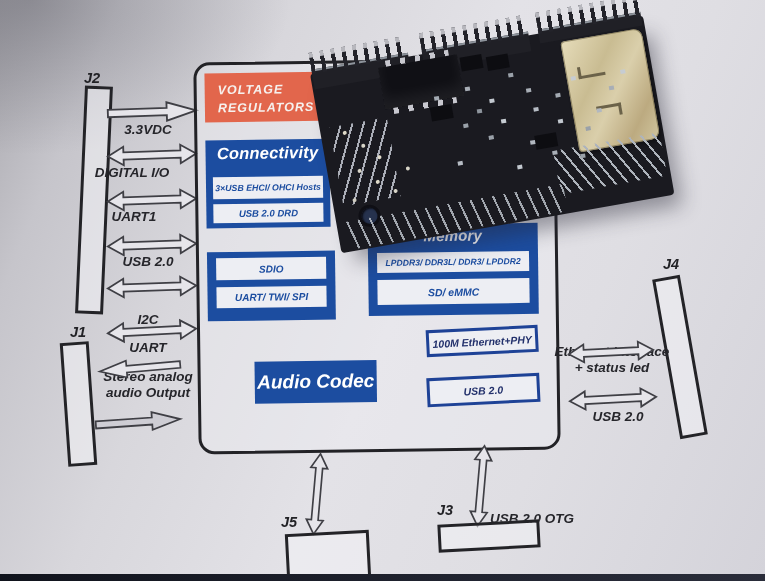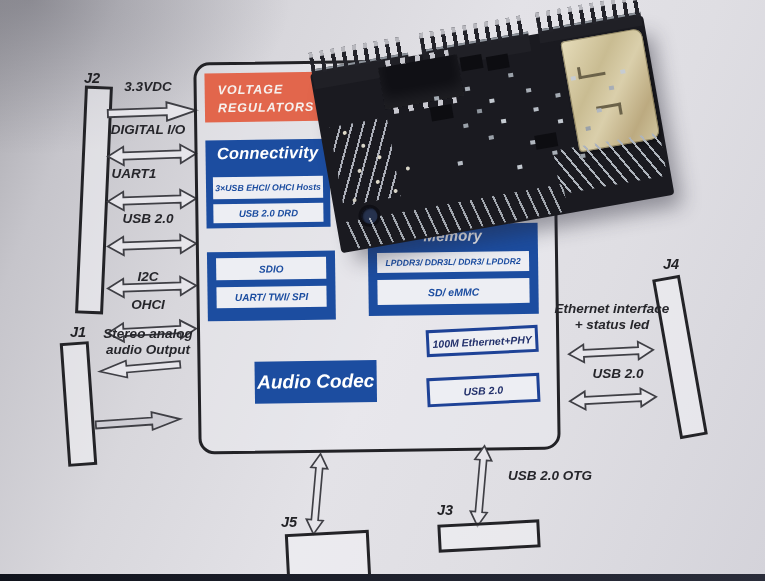--- a/index.html
+++ b/index.html
@@ -5,21 +5,21 @@
   html,body{margin:0;padding:0;background:#888;}
   .stage{position:relative;width:765px;height:581px;overflow:hidden;
     font-family:"Liberation Sans",sans-serif;
     background:linear-gradient(112deg,#a9a8ae 0%,#c6c5cb 12%,#d8d7dc 30%,#e3e2e7 52%,#dfdee3 72%,#d4d3da 100%);}
   .stage::before{content:"";position:absolute;inset:0;z-index:1;pointer-events:none;
     background:radial-gradient(ellipse 420px 250px at 30px 0px,rgba(55,55,66,.30),rgba(0,0,0,0) 62%);}
   .print{position:absolute;inset:0;z-index:2;font-style:italic;}
   
   .jlabel{position:absolute;font-size:14.5px;font-weight:bold;color:#222226;}
   .conn{position:absolute;border:3px solid #232327;background:rgba(242,242,246,.55);}
-  .sig-label{position:absolute;font-weight:bold;font-size:13.5px;color:#26262b;text-align:center;width:96px;white-space:nowrap;}
+  .sig-label{position:absolute;font-weight:bold;font-size:13.5px;color:#26262b;text-align:center;width:96px;white-space:nowrap;margin-top:43px;}
   .sig-label.wrap{white-space:normal;text-align:center;line-height:1.18;}
   .arrow{position:absolute;overflow:visible;}
   .soc{position:absolute;left:196px;top:60px;width:362px;height:392px;border:3.5px solid #222226;
     border-radius:16px;transform:rotate(-0.8deg);background:rgba(238,237,242,.45);box-sizing:border-box;}
   .vr{position:absolute;left:8px;top:8px;width:116px;height:49px;background:#e2664c;color:#f6f1ee;
     font-weight:bold;font-size:12.5px;letter-spacing:1px;line-height:1.45;padding:8px 2px 0 13px;box-sizing:border-box;}
   .bluebox{position:absolute;background:#1c4da0;}
   .blue-title{color:#ffffff;font-weight:bold;text-align:center;letter-spacing:.2px;}
   .pill{position:absolute;background:#edeef3;color:#1c4da0;font-weight:bold;display:flex;align-items:center;justify-content:center;text-align:center;white-space:nowrap;}
   .audio{position:absolute;left:54px;top:297px;width:122px;height:42px;background:#1c4da0;color:#ffffff;
@@ -72,41 +72,41 @@
   <div class="print">
 
     <div class="jlabel" style="left:84px;top:70px">J2</div>
     <div class="conn" style="left:80px;top:86px;width:22px;height:222px;transform:rotate(2.5deg)"></div>
 
     <div class="sig-label" style="left:100px;top:79px">3.3VDC</div>
     <svg class="arrow" style="left:106px;top:100px;transform:rotate(-2deg)" width="92" height="24" viewBox="0 0 100 26">
         <polygon points="2,9 66,9 66,3 98,13 66,23 66,17 2,17" fill="#e6e5ea" stroke="#3f3f45" stroke-width="2"></polygon>
       </svg>
 
-    <div class="sig-label" style="left:100px;top:122px">DIGITAL I/O</div>
+    <div class="sig-label" style="left:84px;top:122px">DIGITAL I/O</div>
     <svg class="arrow" style="left:106px;top:143px;transform:rotate(-2deg)" width="92" height="24" viewBox="0 0 100 26">
         <polygon points="2,13 19,3 19,9 81,9 81,3 98,13 81,23 81,17 19,17 19,23" fill="#e6e5ea" stroke="#3f3f45" stroke-width="2"></polygon>
       </svg>
 
     <div class="sig-label" style="left:86px;top:166px">UART1</div>
     <svg class="arrow" style="left:106px;top:188px;transform:rotate(-2deg)" width="92" height="24" viewBox="0 0 100 26">
         <polygon points="2,13 19,3 19,9 81,9 81,3 98,13 81,23 81,17 19,17 19,23" fill="#e6e5ea" stroke="#3f3f45" stroke-width="2"></polygon>
       </svg>
 
     <div class="sig-label" style="left:100px;top:211px">USB 2.0</div>
     <svg class="arrow" style="left:106px;top:233px;transform:rotate(-2deg)" width="92" height="24" viewBox="0 0 100 26">
         <polygon points="2,13 19,3 19,9 81,9 81,3 98,13 81,23 81,17 19,17 19,23" fill="#e6e5ea" stroke="#3f3f45" stroke-width="2"></polygon>
       </svg>
 
     <div class="sig-label" style="left:100px;top:269px">I2C</div>
     <svg class="arrow" style="left:106px;top:275px;transform:rotate(-2deg)" width="92" height="24" viewBox="0 0 100 26">
         <polygon points="2,13 19,3 19,9 81,9 81,3 98,13 81,23 81,17 19,17 19,23" fill="#e6e5ea" stroke="#3f3f45" stroke-width="2"></polygon>
       </svg>
 
-    <div class="sig-label" style="left:100px;top:297px">OHCI</div>
+    <div class="sig-label" style="left:100px;top:297px">UART</div>
     <svg class="arrow" style="left:106px;top:319px;transform:rotate(-3deg)" width="92" height="24" viewBox="0 0 100 26">
         <polygon points="2,13 19,3 19,9 81,9 81,3 98,13 81,23 81,17 19,17 19,23" fill="#e6e5ea" stroke="#3f3f45" stroke-width="2"></polygon>
       </svg>
 
     <div class="jlabel" style="left:70px;top:324px">J1</div>
     <div class="conn" style="left:64px;top:342px;width:23px;height:118px;transform:rotate(-4deg)"></div>
     <div class="sig-label wrap" style="left:100px;top:326px;width:96px">Stereo analog audio Output</div>
     <svg class="arrow" style="left:98px;top:356px;transform:rotate(-5deg)" width="84" height="24" viewBox="0 0 100 26">
         <polygon points="98,9 34,9 34,3 2,13 34,23 34,17 98,17" fill="#e6e5ea" stroke="#3f3f45" stroke-width="2"></polygon>
       </svg>
@@ -153,21 +153,21 @@
 
     <svg class="arrow" style="left:304px;top:452px;transform:rotate(5deg)" width="26" height="84" viewBox="0 0 26 100">
         <polygon points="13,2 23,19 17,19 17,81 23,81 13,98 3,81 9,81 9,19 3,19" fill="#e6e5ea" stroke="#3f3f45" stroke-width="2"></polygon>
       </svg>
     <div class="jlabel" style="left:281px;top:514px">J5</div>
     <div class="conn" style="left:286px;top:532px;width:78px;height:42px;transform:rotate(-3deg)"></div>
 
     <svg class="arrow" style="left:468px;top:444px;transform:rotate(5deg)" width="26" height="84" viewBox="0 0 26 100">
         <polygon points="13,2 23,19 17,19 17,81 23,81 13,98 3,81 9,81 9,19 3,19" fill="#e6e5ea" stroke="#3f3f45" stroke-width="2"></polygon>
       </svg>
-    <div class="sig-label" style="left:502px;top:468px">USB 2.0 OTG</div>
+    <div class="sig-label" style="left:484px;top:468px">USB 2.0 OTG</div>
     <div class="jlabel" style="left:437px;top:502px">J3</div>
     <div class="conn" style="left:438px;top:522px;width:96px;height:22px;transform:rotate(-3deg)"></div>
   </div>
 
   <div class="pcb">
     <div class="hdr" style="left:2px;width:98px"></div>
     <div class="pins" style="left:2px;width:96px"></div>
     <div class="hdr" style="left:114px;width:108px"></div>
     <div class="pins" style="left:114px;width:106px"></div>
     <div class="hdr" style="left:232px;width:104px;height:12px"></div>

